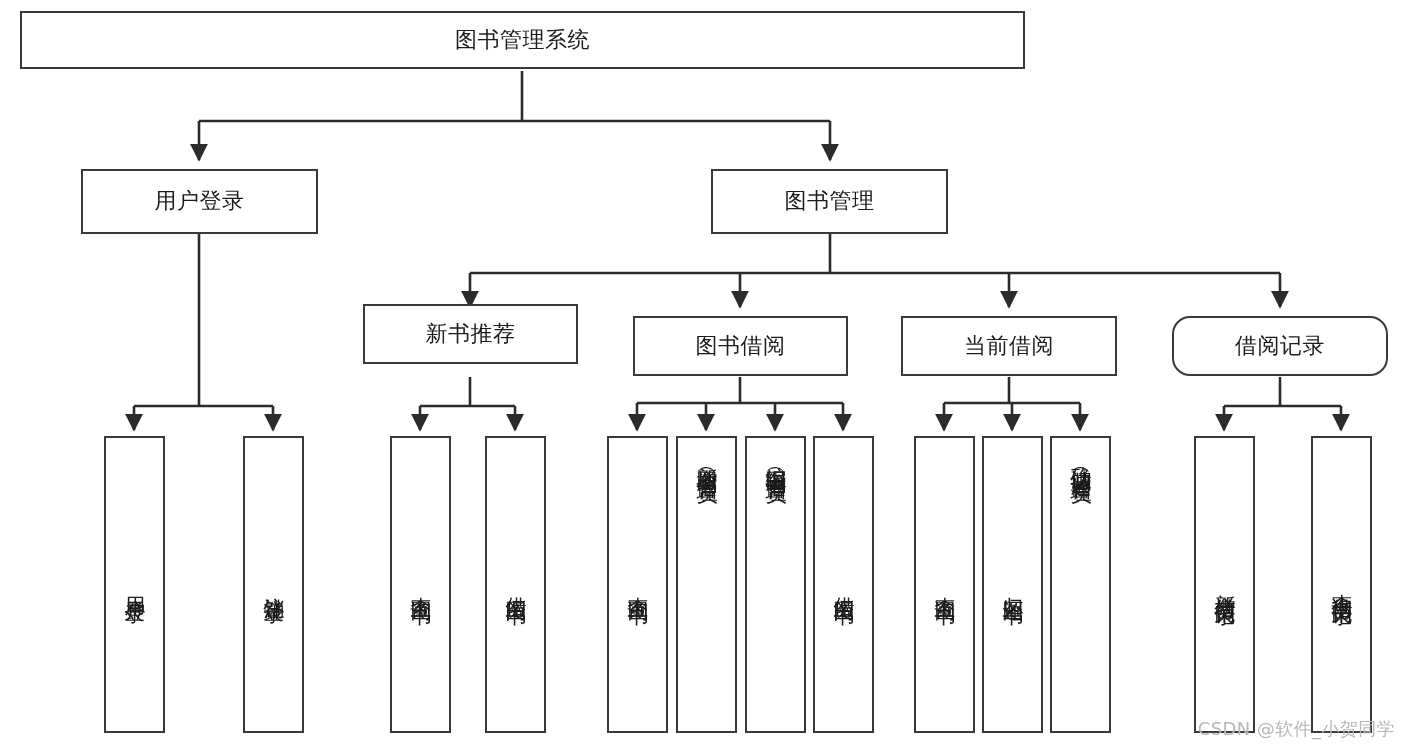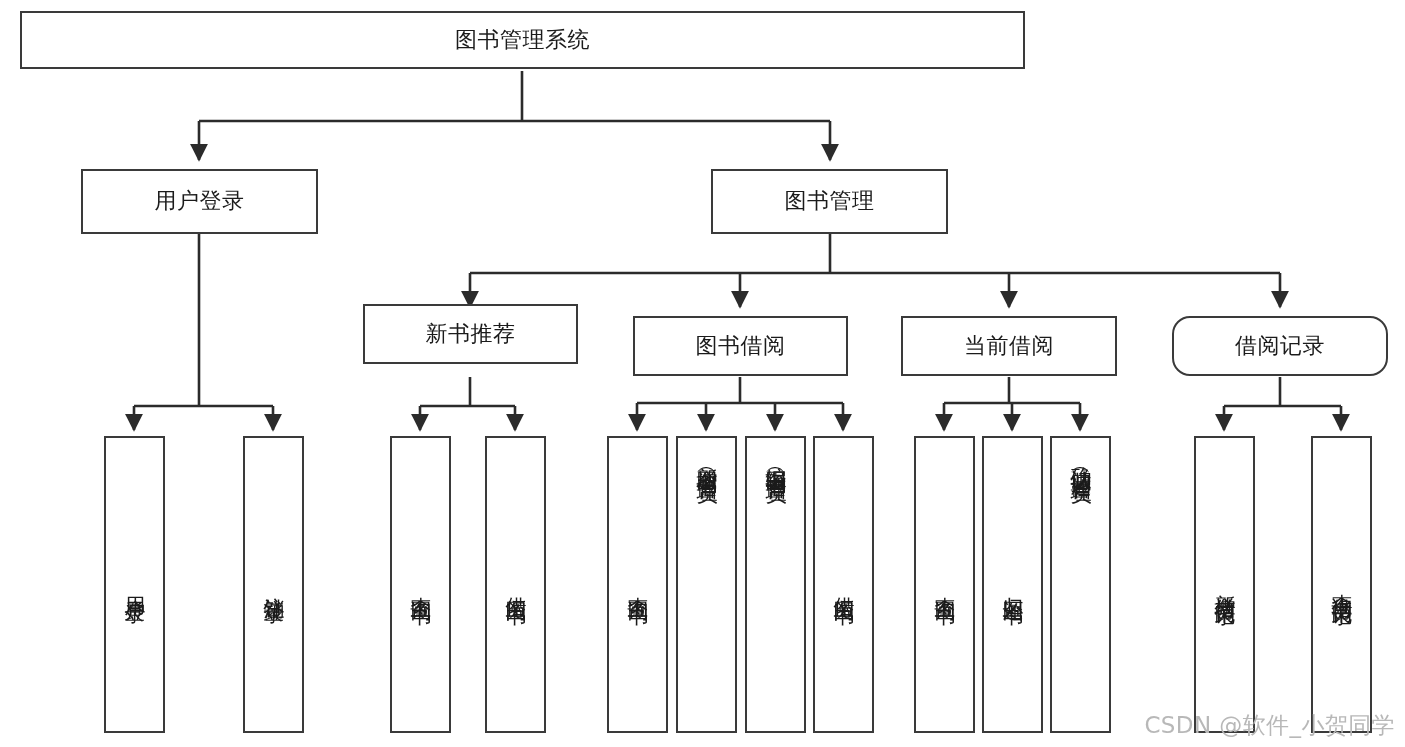--- a/index.html
+++ b/index.html
@@ -60,21 +60,21 @@
     line-height: 1;
   }
   .node.vertical.center-text {
     align-items: center;
     padding-top: 0;
   }
   #watermark {
     position: absolute;
     right: 10px;
     bottom: 6px;
-    font-size: 23px;
+    font-size: 18px;
     color: #b8b8b8;
     letter-spacing: 0.4px;
     white-space: nowrap;
   }
 </style>
 </head>
 <body>
 
 <div id="diagram-root">
 

